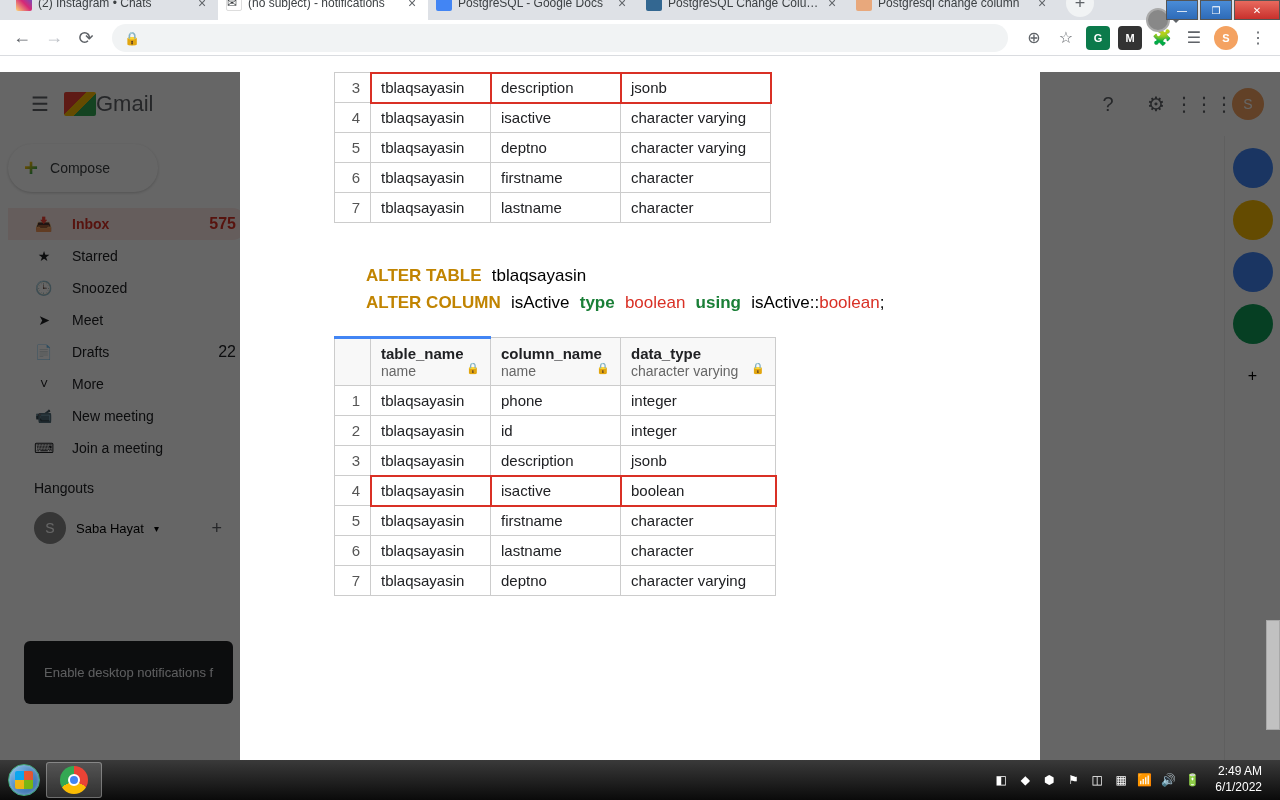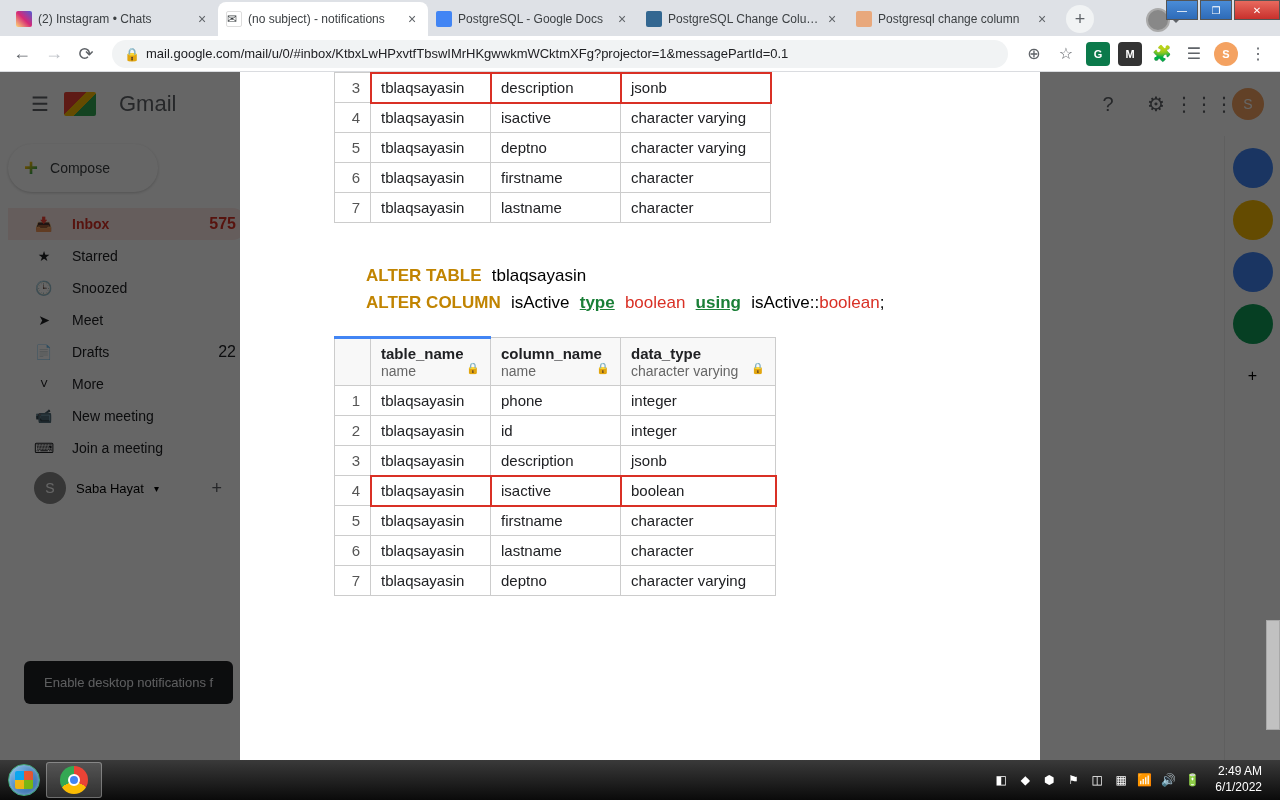--- a/index.html
+++ b/index.html
@@ -6,21 +6,21 @@
 body { width: 1280px; height: 800px; overflow: hidden; background: #fff; position: relative; }
 
 
 .win-titlebar { position: absolute; top: 0; right: 0; height: 22px; display: flex; z-index: 100; }
 .win-btn { width: 32px; height: 20px; border: 1px solid #555; margin-left: 2px; display: flex; align-items: center; justify-content: center; font-size: 10px; }
 .win-min { background: linear-gradient(#4a8cd8, #2e6bb8); color: #fff; }
 .win-max { background: linear-gradient(#4a8cd8, #2e6bb8); color: #fff; }
 .win-close { background: linear-gradient(#e86a5e, #c9302c); color: #fff; width: 46px; }
 
 
-.tab-strip { height: 36px; background: #dee1e6; display: flex; align-items: flex-end; padding-left: 8px; padding-right: 120px; }
+.tab-strip { height: 20px; background: #dee1e6; display: flex; align-items: flex-end; padding-left: 8px; padding-right: 120px; }
 .tab { height: 34px; background: #dee1e6; border-radius: 8px 8px 0 0; display: flex; align-items: center; padding: 0 8px; font-size: 12px; color: #3c4043; max-width: 210px; flex: 1; position: relative; cursor: pointer; }
 .tab.active { background: #fff; }
 .tab-favicon { width: 16px; height: 16px; margin-right: 6px; flex-shrink: 0; border-radius: 2px; }
 .tab-title { overflow: hidden; white-space: nowrap; text-overflow: ellipsis; flex: 1; }
 .tab-close { width: 16px; height: 16px; color: #5f6368; font-size: 14px; margin-left: 4px; display: flex; align-items: center; justify-content: center; }
 .new-tab { width: 28px; height: 28px; border-radius: 50%; background: #f1f3f4; display: flex; align-items: center; justify-content: center; margin: 0 8px 3px; font-size: 18px; color: #5f6368; cursor: pointer; }
 .chrome-avatar { width: 24px; height: 24px; border-radius: 50%; background: #888; position: absolute; right: 110px; top: 8px; border: 2px solid #aaa; }
 .chrome-avatar::after { content: ''; position: absolute; right: -12px; top: 9px; border: 4px solid transparent; border-top-color: #5f6368; }
 
 
@@ -32,39 +32,39 @@
 .addr-icon { width: 28px; height: 28px; display: flex; align-items: center; justify-content: center; color: #5f6368; font-size: 16px; cursor: pointer; border-radius: 50%; }
 .ext-icon { width: 24px; height: 24px; border-radius: 4px; margin: 0 2px; display: flex; align-items: center; justify-content: center; font-size: 11px; font-weight: bold; }
 
 
 .dim-overlay { position: absolute; top: 72px; left: 0; right: 0; bottom: 40px; background: rgba(0,0,0,0.6); z-index: 5; }
 
 
 .gmail-bg { position: absolute; top: 72px; left: 0; right: 0; bottom: 40px; background: #fff; }
 .gmail-header { height: 64px; display: flex; align-items: center; padding: 0 16px; }
 .gmail-menu { width: 48px; height: 48px; display: flex; align-items: center; justify-content: center; font-size: 20px; color: #5f6368; }
-.gmail-logo { display: flex; align-items: center; gap: 23px; }
+.gmail-logo { display: flex; align-items: center; gap: 0; }
 .gmail-logo-icon { width: 32px; height: 24px; background: linear-gradient(135deg, #ea4335 40%, #fbbc04 40%, #fbbc04 60%, #34a853 60%); border-radius: 2px; }
 .gmail-logo-text { font-size: 22px; color: #5f6368; }
 .gmail-header-right { position: absolute; right: 16px; display: flex; align-items: center; gap: 8px; }
 .gmail-header-icon { width: 40px; height: 40px; display: flex; align-items: center; justify-content: center; color: #5f6368; font-size: 20px; border-radius: 50%; }
 
 .gmail-sidebar { position: absolute; left: 0; top: 64px; width: 256px; padding: 8px; }
 .compose-btn { height: 48px; border-radius: 24px; box-shadow: 0 1px 3px rgba(0,0,0,0.2); display: flex; align-items: center; padding: 0 24px 0 16px; gap: 12px; font-size: 14px; color: #3c4043; background: #fff; width: 150px; margin-bottom: 16px; }
 .compose-plus { font-size: 24px; background: linear-gradient(135deg,#ea4335,#fbbc04,#34a853,#4285f4); -webkit-background-clip: text; color: transparent; font-weight: bold; }
 .sidebar-item { height: 32px; display: flex; align-items: center; padding: 0 12px 0 26px; border-radius: 0 16px 16px 0; font-size: 14px; color: #202124; gap: 18px; }
 .sidebar-item.active { background: #fce8e6; color: #d93025; font-weight: bold; }
 .sidebar-item .count { margin-left: auto; font-size: 16px; }
 .sidebar-item-icon { width: 20px; text-align: center; }
 .sidebar-section { font-size: 14px; font-weight: 500; color: #202124; padding: 16px 26px 8px; }
 .hangout-user { display: flex; align-items: center; gap: 10px; padding: 8px 26px; font-size: 13px; }
 .hangout-avatar { width: 32px; height: 32px; border-radius: 50%; background: #888; display: flex; align-items: center; justify-content: center; color: #fff; font-size: 14px; }
 .hangout-plus { margin-left: auto; color: #5f6368; font-size: 18px; }
 
-.notif-toast { position: absolute; bottom: 56px; left: 24px; background: #202124; color: #e8eaed; padding: 14px 20px; border-radius: 6px; font-size: 13px; }
+.notif-toast { position: absolute; bottom: 56px; left: 24px; background: #202124; color: #e8eaed; padding: 24px 20px; border-radius: 6px; font-size: 13px; }
 
 
 .side-panel { position: absolute; right: 0; top: 64px; width: 56px; bottom: 0; border-left: 1px solid #eee; }
 .side-panel-icon { width: 40px; height: 40px; margin: 12px auto; border-radius: 50%; display: flex; align-items: center; justify-content: center; }
 
 
 .viewer { position: absolute; top: 72px; left: 240px; width: 800px; bottom: 40px; background: #fff; z-index: 10; padding: 0 14px; overflow: hidden; }
 
 
 .sql-table { border-collapse: collapse; font-size: 15px; color: #202124; }
@@ -73,21 +73,21 @@
 .sql-table th { background: #f8f8f8; }
 .col-header { font-weight: bold; display: block; }
 .col-sub { color: #666; font-size: 14px; }
 .lock-small { float: right; font-size: 11px; color: #888; }
 .hl-row td:not(.rownum) { outline: 2px solid #d93025; outline-offset: -1px; }
 .hl-top { border-top: 3px solid #4285f4 !important; }
 
 
 .sql-code { font-family: 'Courier New', monospace; font-size: 17px; margin: 40px 0 20px 0; line-height: 1.5; }
 .kw { color: #c18401; font-weight: bold; margin-left: 32px; }
-.kw2 { color: #1a7f37; font-weight: bold; text-decoration: underline; }
+.kw2 { color: #1a7f37; font-weight: bold; }
 .bool { color: #d93025; }
 
 
 .taskbar { position: absolute; bottom: 0; left: 0; right: 0; height: 40px; background: linear-gradient(#3a3a3a, #0a0a0a); display: flex; align-items: center; padding: 0 4px; }
 .start-btn { width: 40px; height: 32px; border-radius: 16px; display: flex; align-items: center; justify-content: center; }
 .start-orb { width: 32px; height: 32px; border-radius: 50%; background: radial-gradient(circle at 30% 30%, #7db9e8, #1e5799); border: 1px solid #4a7; box-shadow: inset 0 0 4px rgba(255,255,255,0.5); position: relative; }
 .start-orb::after { content: ''; position: absolute; inset: 6px; background: conic-gradient(#f25022 0 90deg, #7fba00 90deg 180deg, #ffb900 180deg 270deg, #00a4ef 270deg); border-radius: 2px; opacity: 0.9; }
 .task-item { width: 56px; height: 36px; margin: 0 2px; border-radius: 3px; display: flex; align-items: center; justify-content: center; }
 .task-item.active { background: rgba(255,255,255,0.15); border: 1px solid rgba(255,255,255,0.3); }
 .chrome-icon { width: 28px; height: 28px; border-radius: 50%; background: conic-gradient(#ea4335 0 120deg, #fbbc04 120deg 240deg, #34a853 240deg); position: relative; }
@@ -137,21 +137,20 @@
   <div class="new-tab">+</div>
   <div class="chrome-avatar"></div>
 </div>
 
 <div class="addr-bar">
   <div class="nav-btn">←</div>
   <div class="nav-btn disabled">→</div>
   <div class="nav-btn">⟳</div>
   <div class="url-box">
     <span class="lock-icon">🔒</span>
-    <span>mail.google.com/mail/u/0/#inbox/KtbxLwHPxvtfTbswIMrHKgwwkmWCktmXFg?projector=1&amp;messagePartId=0.1</span>
   </div>
   <div class="addr-icon">⊕</div>
   <div class="addr-icon">☆</div>
   <div class="ext-icon" style="background:#0b7a4b;color:#fff">G</div>
   <div class="ext-icon" style="background:#333;color:#fff">M</div>
   <div class="addr-icon">🧩</div>
   <div class="addr-icon">☰</div>
   <div class="ext-icon" style="background:#f4a261;border-radius:50%;color:#fff">S</div>
   <div class="addr-icon">⋮</div>
 </div>
@@ -208,20 +207,21 @@
         </div>
       </div>
     <div class="sidebar-item">
         <span class="sidebar-item-icon">📹</span>
         <span>New meeting</span>
       </div>
     <div class="sidebar-item">
         <span class="sidebar-item-icon">⌨</span>
         <span>Join a meeting</span>
       </div>
+    <div class="sidebar-section">Hangouts</div>
     <div class="hangout-user">
       <div class="hangout-avatar">S</div>
       <span>Saba Hayat</span>
       <span style="font-size:10px">▾</span>
       <span class="hangout-plus">+</span>
     </div>
   </div>
   <div class="notif-toast">Enable desktop notifications f</div>
 
   <div class="side-panel">

